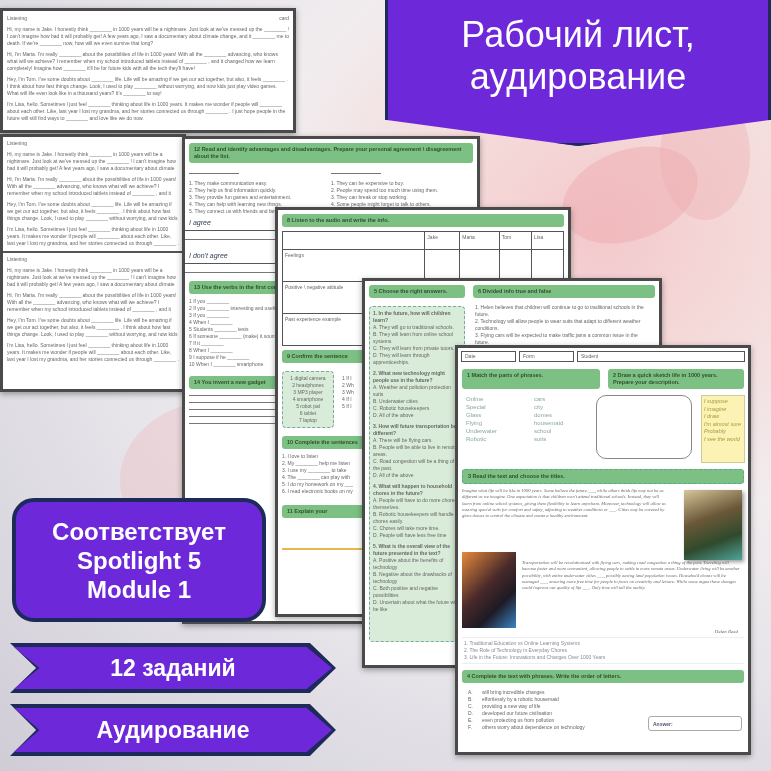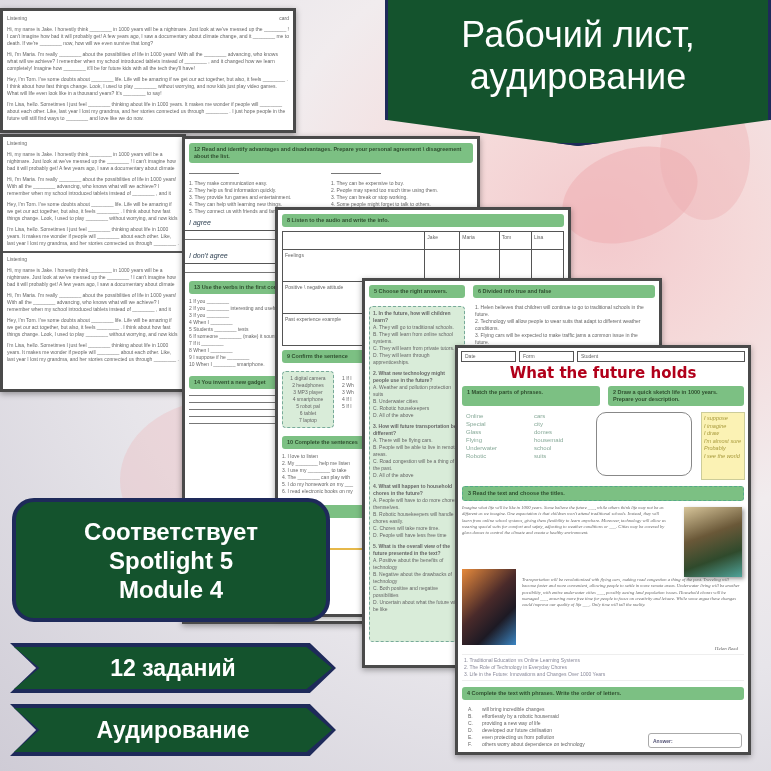--- a/index.html
+++ b/index.html
@@ -7,21 +7,21 @@
 background:radial-gradient(ellipse at 78% 30%,#f3c9cc 0%,#f5dada 18%,#f1ecee 40%,#e7e5ea 60%,#cfccd6 100%);}
 .splash{position:absolute;border-radius:50%;background:#eeaeb2;opacity:.55}
 .sheet{position:absolute;background:#fff;border:3px solid #4a4a4a;box-shadow:0 2px 6px rgba(0,0,0,.35);overflow:hidden;color:#666;font-size:5px;line-height:7px}
 .gbar{background:#7cc083;color:#2f4f2f;font-weight:bold;font-size:5.5px;padding:3px 5px;border-radius:3px;margin:4px}
 .line{height:1px;background:#777;margin:6px 4px}
 .ln{white-space:nowrap;overflow:hidden;padding:0 4px}
 .para{margin:4px 0}
 .tbl{border-collapse:collapse;margin:4px;width:calc(100% - 8px)}
 .tbl td{border:1px solid #555;height:18px;padding:2px;font-size:5px;vertical-align:top}
 .dash{border:1px dashed #7a9;background:#d9ecd9;border-radius:4px;padding:3px;margin:4px}
-.banner{position:absolute;color:#fff;text-align:center;font-weight:bold;background:#14532d}
+.banner{position:absolute;color:#fff;text-align:center;font-weight:bold;background:#6d28d9}
 </style>
 </head>
 <body>
 
 <div class="splash" style="left:560px;top:150px;width:140px;height:90px;transform:rotate(-20deg)"></div>
 <div class="splash" style="left:660px;top:90px;width:90px;height:130px;opacity:.4"></div>
 <div class="splash" style="left:120px;top:400px;width:200px;height:160px;opacity:.3"></div>
 
 <div class="sheet" style="left:0;top:8px;width:296px;height:125px">
   <div class="ln" style="display:flex;justify-content:space-between;padding-top:4px">
@@ -193,21 +193,20 @@
     </div>
   </div>
 </div>
 
 <div class="sheet" style="left:455px;top:345px;width:296px;height:410px;font-size:5px">
   <div style="display:flex;gap:3px;margin:3px">
     <div style="border:1px solid #555;flex:0 0 55px;padding:1px 3px">Date</div>
     <div style="border:1px solid #555;flex:0 0 55px;padding:1px 3px">Form</div>
     <div style="border:1px solid #555;flex:1;padding:1px 3px">Student</div>
   </div>
-  <div style="text-align:center;color:#b1001a;font-weight:bold;font-size:15px;line-height:17px;font-family:'DejaVu Sans',sans-serif">What the future holds</div>
   <div style="display:flex">
     <div class="gbar" style="width:138px">1 Match the parts of phrases.</div>
     <div class="gbar" style="flex:1">2 Draw a quick sketch life in 1000 years. Prepare your description.</div>
   </div>
   <div style="display:flex;height:72px;color:#8a9">
     <div style="width:72px;padding:2px 8px;font-size:6px;line-height:8px">
       <div>Online</div>
       <div>Special</div>
       <div>Glass</div>
       <div>Flying</div>
@@ -275,24 +274,24 @@
     </div>
     <div style="flex:1;align-self:flex-end;border:1px solid #aaa;border-radius:3px;height:15px;margin-right:6px;padding:4px;color:#557;font-weight:bold">Answer:</div>
   </div>
 </div>
 
 <div class="banner" style="left:385px;top:0;width:386px;height:146px;border:3px solid #1e2a5a;border-top:none;clip-path:polygon(0 0,100% 0,100% 82%,50% 100%,0 82%);font-weight:normal;font-size:36px;line-height:42px;padding-top:14px">
   <div>Рабочий лист,</div>
   <div>аудирование</div>
 </div>
 
-<div class="banner" style="left:12px;top:498px;width:318px;height:124px;border:4px solid #1e2a5a;border-radius:22px;font-size:24px;line-height:29px;padding-top:15px">
+<div class="banner" style="left:12px;top:498px;width:254px;height:124px;border:4px solid #1e2a5a;border-radius:22px;font-size:24px;line-height:29px;padding-top:15px">
   <div>Соответствует</div>
   <div>Spotlight 5</div>
-  <div>Module 4</div>
+  <div>Module 1</div>
 </div>
 
 <div style="position:absolute;left:10px;top:643px;width:326px;height:50px;background:#1e2a5a;clip-path:polygon(0 0,92% 0,100% 50%,92% 100%,0 100%,8% 50%)"></div>
 <div class="banner" style="left:14px;top:647px;width:318px;height:42px;clip-path:polygon(0 0,92% 0,100% 50%,92% 100%,0 100%,8% 50%);font-size:23px;line-height:42px">
   <span>12 заданий</span>
 </div>
 <div style="position:absolute;left:10px;top:704px;width:326px;height:52px;background:#1e2a5a;clip-path:polygon(0 0,92% 0,100% 50%,92% 100%,0 100%,8% 50%)"></div>
 <div class="banner" style="left:14px;top:708px;width:318px;height:44px;clip-path:polygon(0 0,92% 0,100% 50%,92% 100%,0 100%,8% 50%);font-size:23px;line-height:44px">
   <span>Аудирование</span>
 </div>

